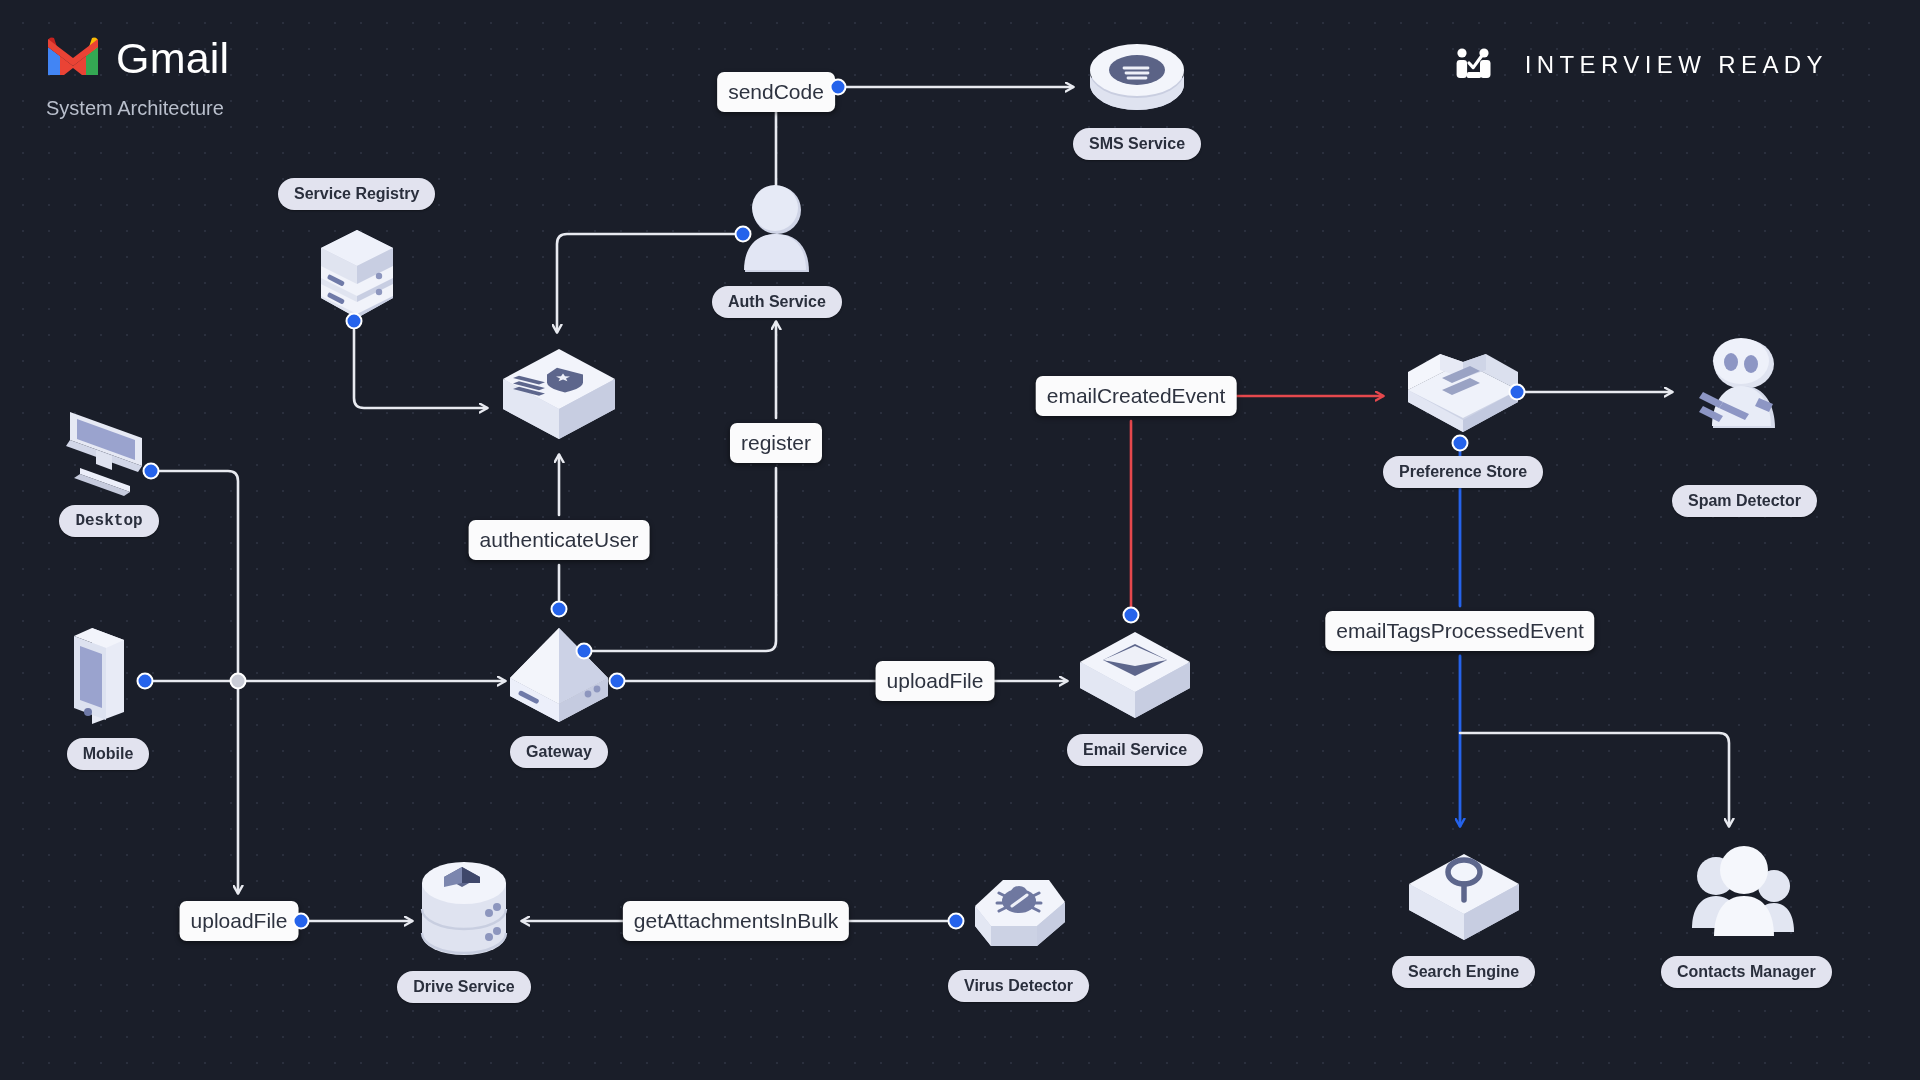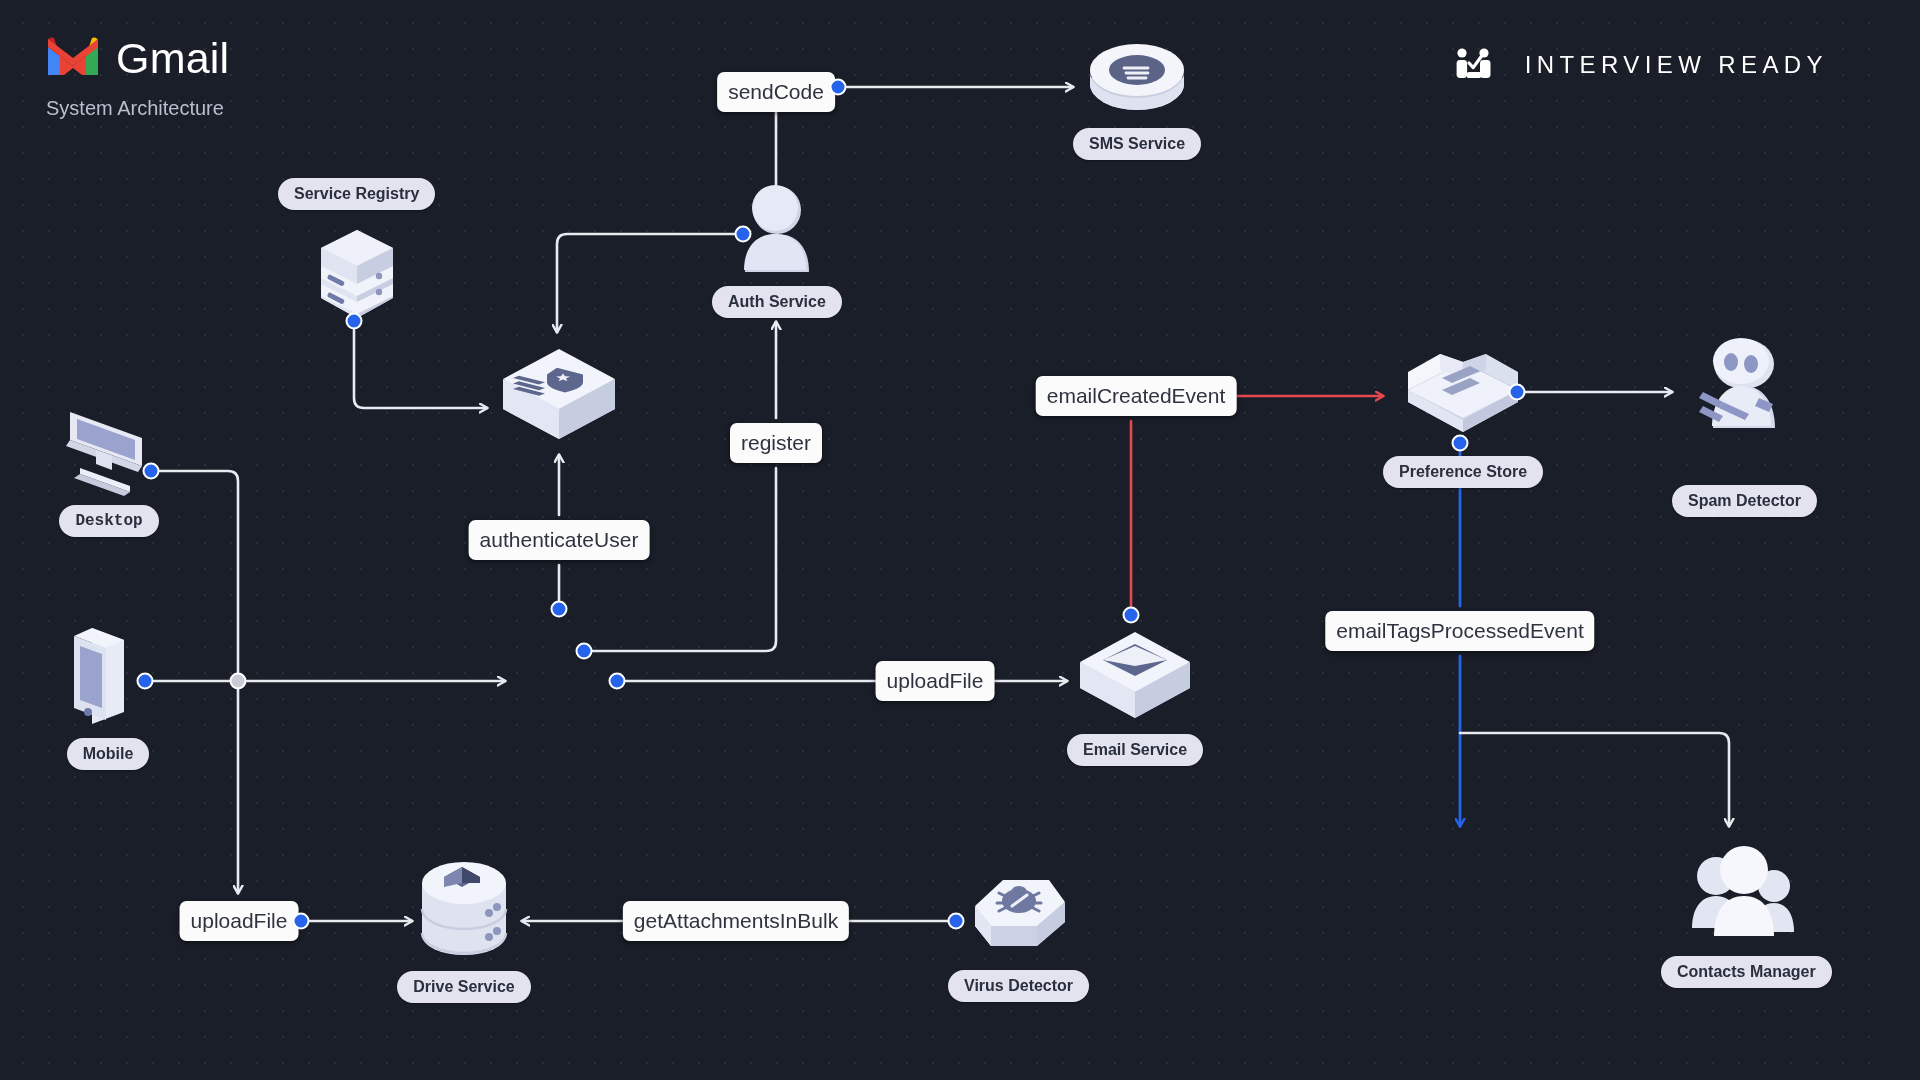--- a/index.html
+++ b/index.html
@@ -246,20 +246,36 @@
         <path d="M30 8 L62 20 L62 92 L30 104 Z" fill="#e8ebf6"></path>
         <path d="M30 8 L62 20 L44 28 L12 16 Z" fill="#f2f4fb"></path>
         <path d="M12 16 L44 28 L44 100 L12 88 Z" fill="#dde2f0"></path>
         <path d="M18 26 L40 34 L40 88 L18 80 Z" fill="#9aa3ce"></path>
         <circle cx="26" cy="92" r="4" fill="#6f7aa8"></circle>
       </svg>
     </span>
     <span class="node-label">Mobile</span>
   </div>
 
+  <div class="node" style="left:490px; top:620px;">
+    <span class="node-icon">
+      <svg width="138" height="110" viewBox="0 0 138 110">
+        <path d="M69 8 L118 58 L69 84 L20 58 Z" fill="#e7eaf6"></path>
+        <path d="M69 8 L69 84 L20 58 Z" fill="#f3f5fb"></path>
+        <path d="M69 8 L118 58 L69 84 Z" fill="#ccd2e6"></path>
+        <path d="M20 58 L69 84 L118 58 L118 76 L69 102 L20 76 Z" fill="#dde1ef"></path>
+        <path d="M20 58 L69 84 L69 102 L20 76 Z" fill="#eceffa"></path>
+        <path d="M118 58 L69 84 L69 102 L118 76 Z" fill="#c5cbe0"></path>
+        <rect x="30" y="70" width="22" height="5" rx="2.4" fill="#6f7aa8" transform="rotate(27 30 70)"></rect>
+        <circle cx="98" cy="74" r="3.4" fill="#8d96be"></circle>
+        <circle cx="107" cy="69" r="3.4" fill="#8d96be"></circle>
+      </svg>
+    </span>
+    <span class="node-label">Gateway</span>
+  </div>
 
   <div class="node" style="left:1067px; top:620px;">
     <span class="node-icon">
       <svg width="134" height="108" viewBox="0 0 134 108">
         <path d="M67 14 L122 44 L122 68 L67 98 L12 68 L12 44 Z" fill="#ccd2e4"></path>
         <path d="M67 12 L122 42 L67 72 L12 42 Z" fill="#f2f4fb"></path>
         <path d="M12 42 L67 72 L67 98 L12 68 Z" fill="#e3e7f3"></path>
         <path d="M122 42 L67 72 L67 98 L122 68 Z" fill="#c7cde1"></path>
         <g transform="translate(67,42)">
           <path d="M-32 -2 L0 -18 L32 -2 L0 14 Z" fill="#5d668c"></path>
@@ -339,20 +355,35 @@
           <ellipse cx="0" cy="0" rx="17" ry="12" fill="#6f78a0"></ellipse>
           <ellipse cx="0" cy="-9" rx="8" ry="6" fill="#6f78a0"></ellipse>
           <path d="M-20 -8 L-12 -4 M-22 2 L-12 2 M-20 10 L-12 6 M20 -8 L12 -4 M22 2 L12 2 M20 10 L12 6" stroke="#6f78a0" stroke-width="3" stroke-linecap="round"></path>
           <path d="M-7 5 L8 -6" stroke="#eef0f8" stroke-width="3" stroke-linecap="round"></path>
         </g>
       </svg>
     </span>
     <span class="node-label">Virus Detector</span>
   </div>
 
+  <div class="node" style="left:1392px; top:840px;">
+    <span class="node-icon">
+      <svg width="134" height="110" viewBox="0 0 134 110">
+        <path d="M67 16 L122 46 L122 70 L67 100 L12 70 L12 46 Z" fill="#ccd2e4"></path>
+        <path d="M67 14 L122 44 L67 74 L12 44 Z" fill="#f2f4fb"></path>
+        <path d="M12 44 L67 74 L67 100 L12 70 Z" fill="#e3e7f3"></path>
+        <path d="M122 44 L67 74 L67 100 L122 70 Z" fill="#c7cde1"></path>
+        <g transform="translate(67,40)">
+          <ellipse cx="0" cy="-8" rx="16" ry="12" fill="none" stroke="#5d668c" stroke-width="5.5"></ellipse>
+          <path d="M0 4 L0 20" stroke="#5d668c" stroke-width="5.5" stroke-linecap="round"></path>
+        </g>
+      </svg>
+    </span>
+    <span class="node-label">Search Engine</span>
+  </div>
 
   <div class="node" style="left:1661px; top:840px;">
     <span class="node-icon">
       <svg width="136" height="110" viewBox="0 0 136 110">
         <circle cx="38" cy="36" r="19" fill="#e2e6f2"></circle>
         <path d="M38 56 C22 56 14 70 14 88 L62 88 C62 70 54 56 38 56 Z" fill="#e2e6f2"></path>
         <circle cx="96" cy="46" r="16" fill="#e2e6f2"></circle>
         <path d="M96 63 C82 63 76 76 76 92 L116 92 C116 76 110 63 96 63 Z" fill="#e2e6f2"></path>
         <circle cx="66" cy="30" r="24" fill="#f5f7fc"></circle>
         <path d="M66 56 C45 56 36 74 36 96 L96 96 C96 74 87 56 66 56 Z" fill="#f5f7fc"></path>

